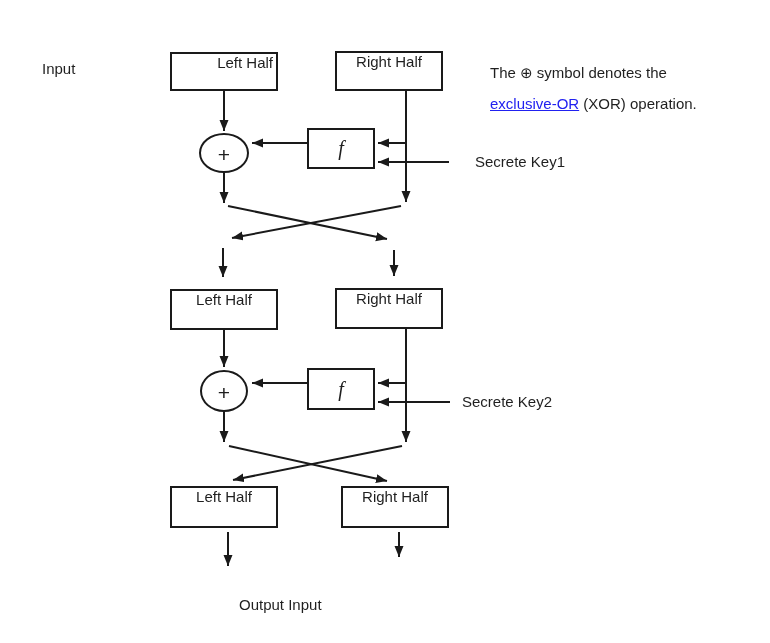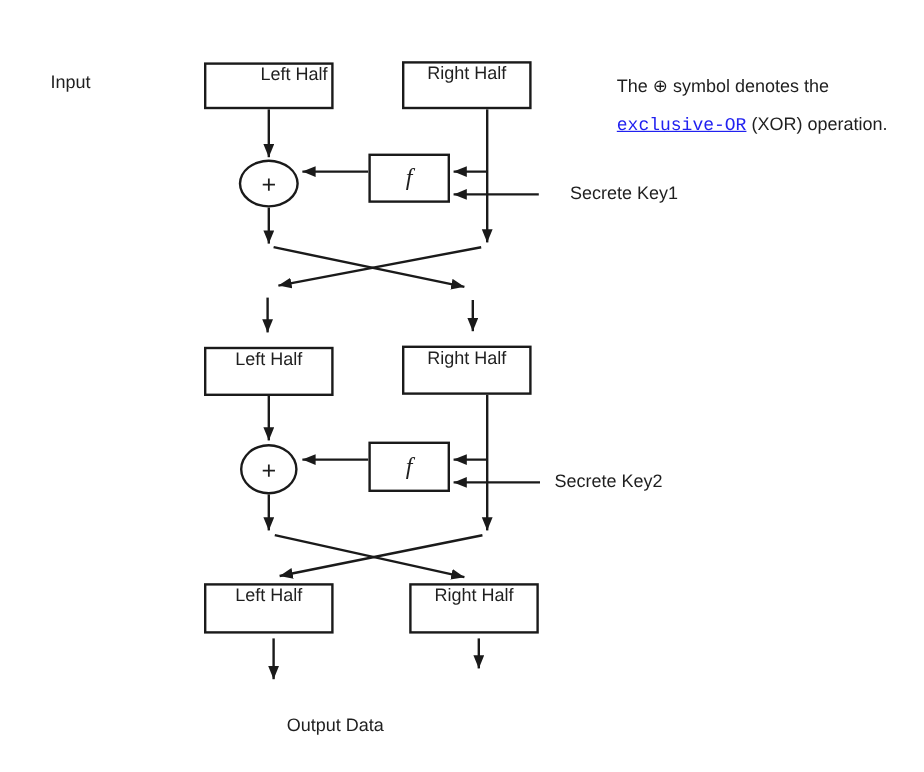--- a/index.html
+++ b/index.html
@@ -67,27 +67,25 @@
     font-size: 15px;
     white-space: nowrap;
   }
   .note {
     position: absolute;
     left: 490px;
     top: 57px;
     width: 250px;
     font-size: 15px;
     line-height: 31px;
-    margin-left: 24px;
   }
   .note .xor-link {
     color: #2121f0;
     text-decoration: underline;
     cursor: pointer;
-    font-family: Liberation Mono, monospace;
   }
 </style>
 </head>
 <body>
 
 <div id="stage">
 
   <svg class="wires" viewBox="0 0 770 643" xmlns="http://www.w3.org/2000/svg">
     <defs>
       <marker id="arrow" markerUnits="userSpaceOnUse" markerWidth="12" markerHeight="10" refX="11" refY="4.5" orient="auto">
@@ -158,15 +156,15 @@
   </div>
   <div class="label" style="left:462px; top:393px;">Secrete Key2</div>
 
   <div class="box" style="left:170px; top:486px; width:108px; height:42px;">
     <span>Left Half</span>
   </div>
   <div class="box" style="left:341px; top:486px; width:108px; height:42px;">
     <span>Right Half</span>
   </div>
 
-  <div class="label" style="left:239px; top:596px;">Output Data</div>
+  <div class="label" style="left:239px; top:596px;">Output Input</div>
 
 </div>
 
 </body></html>

